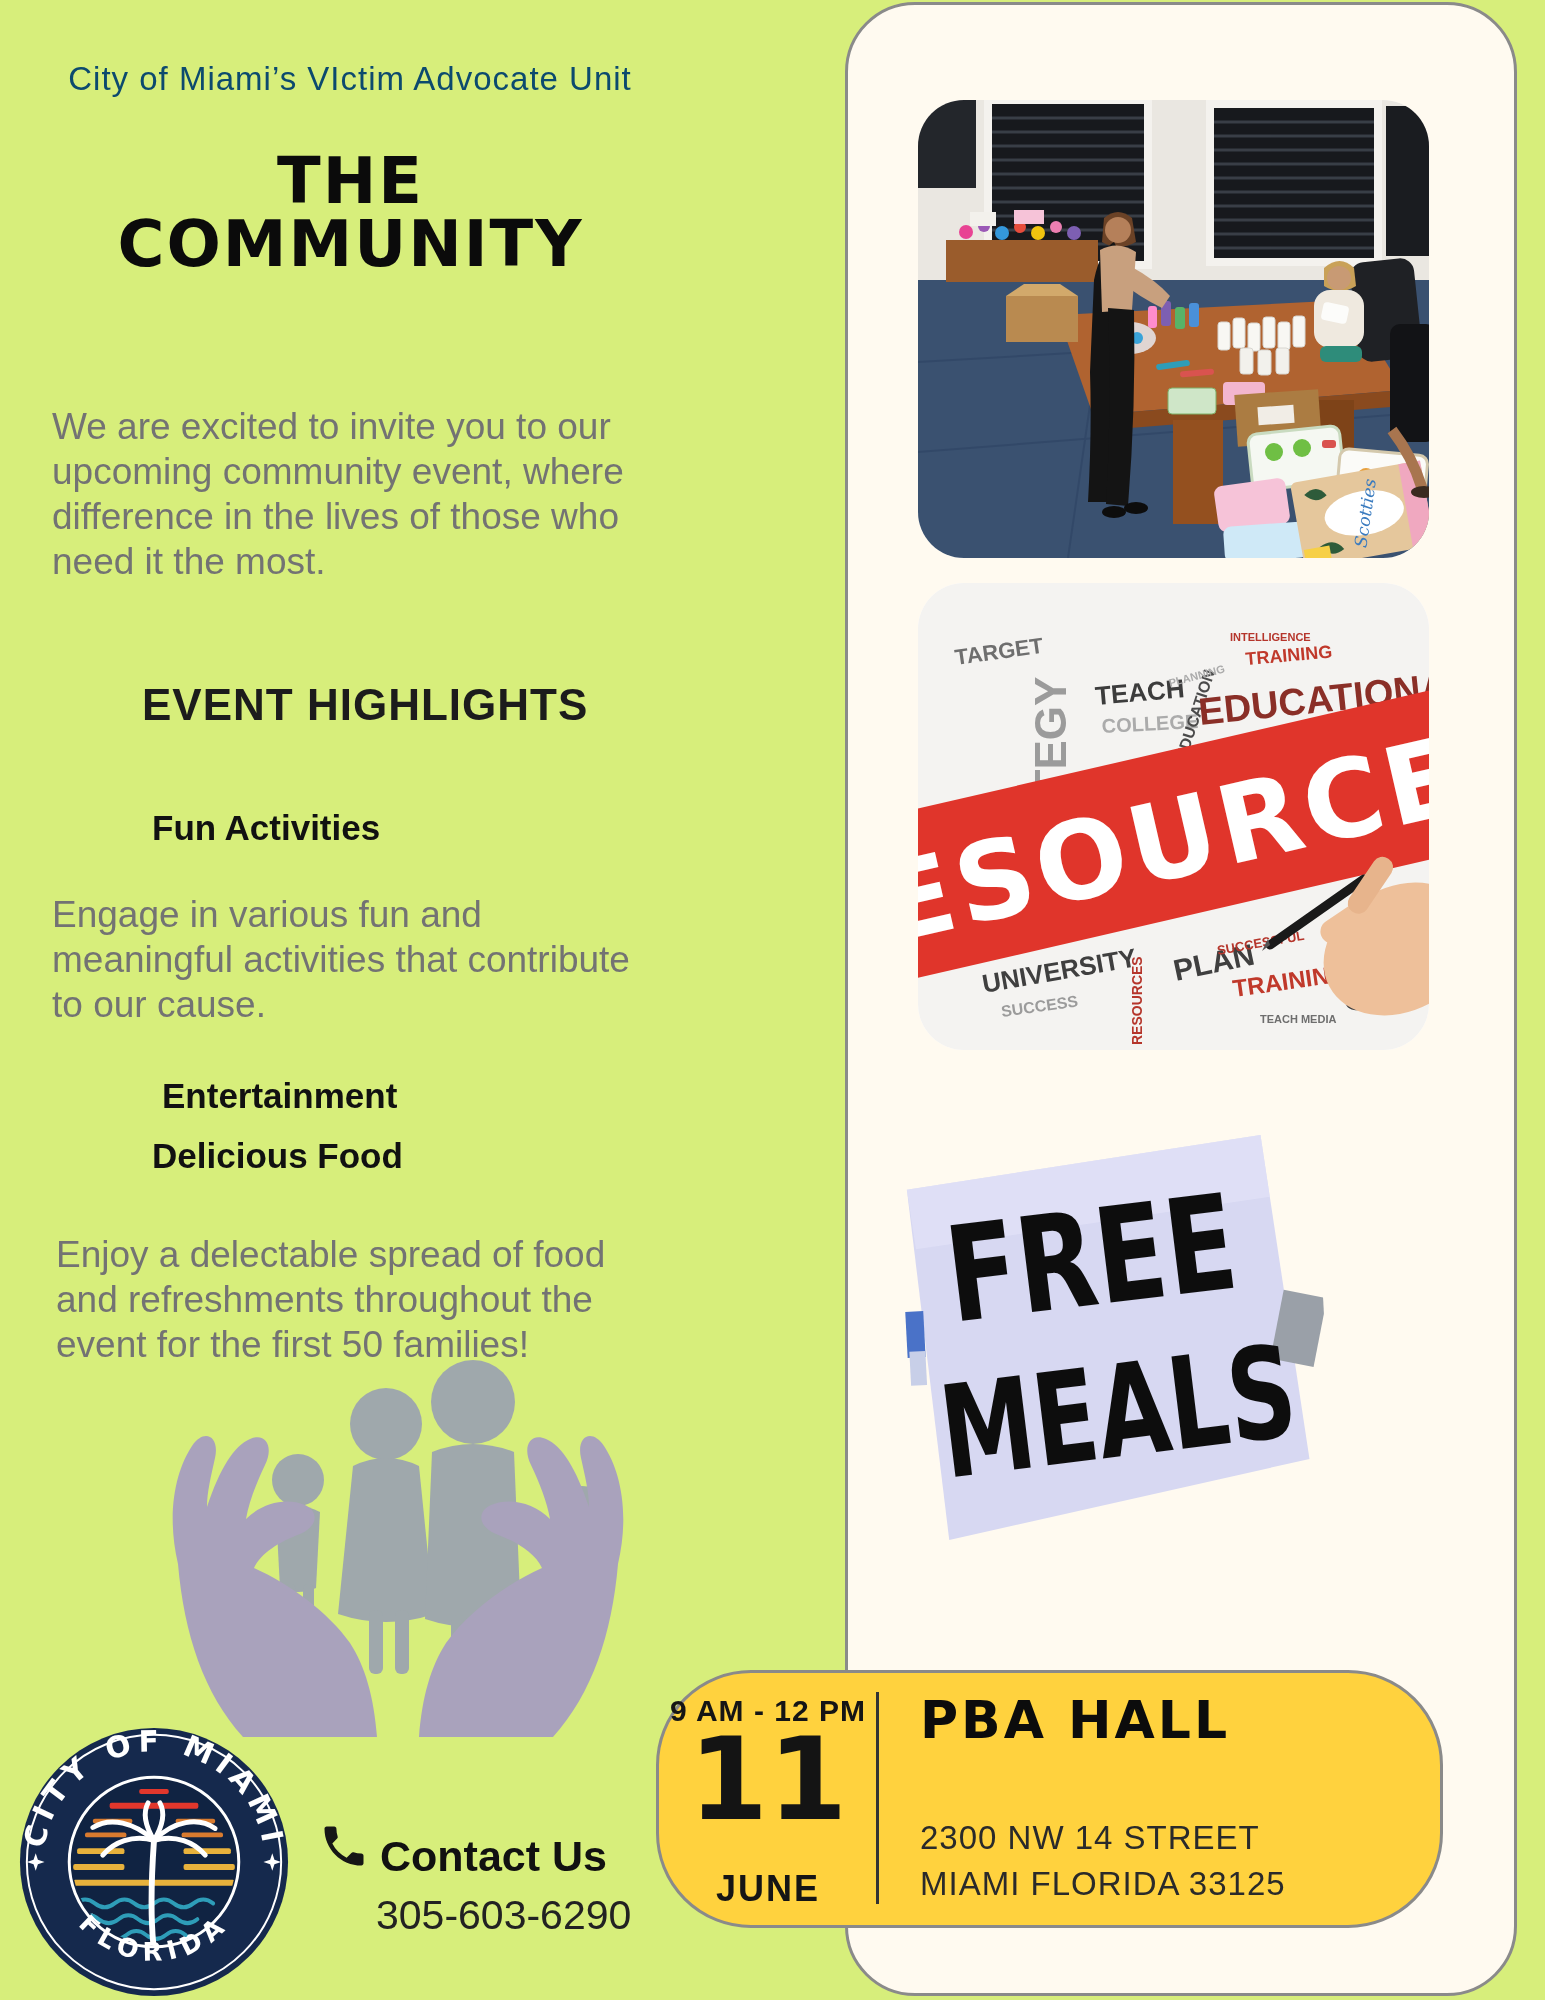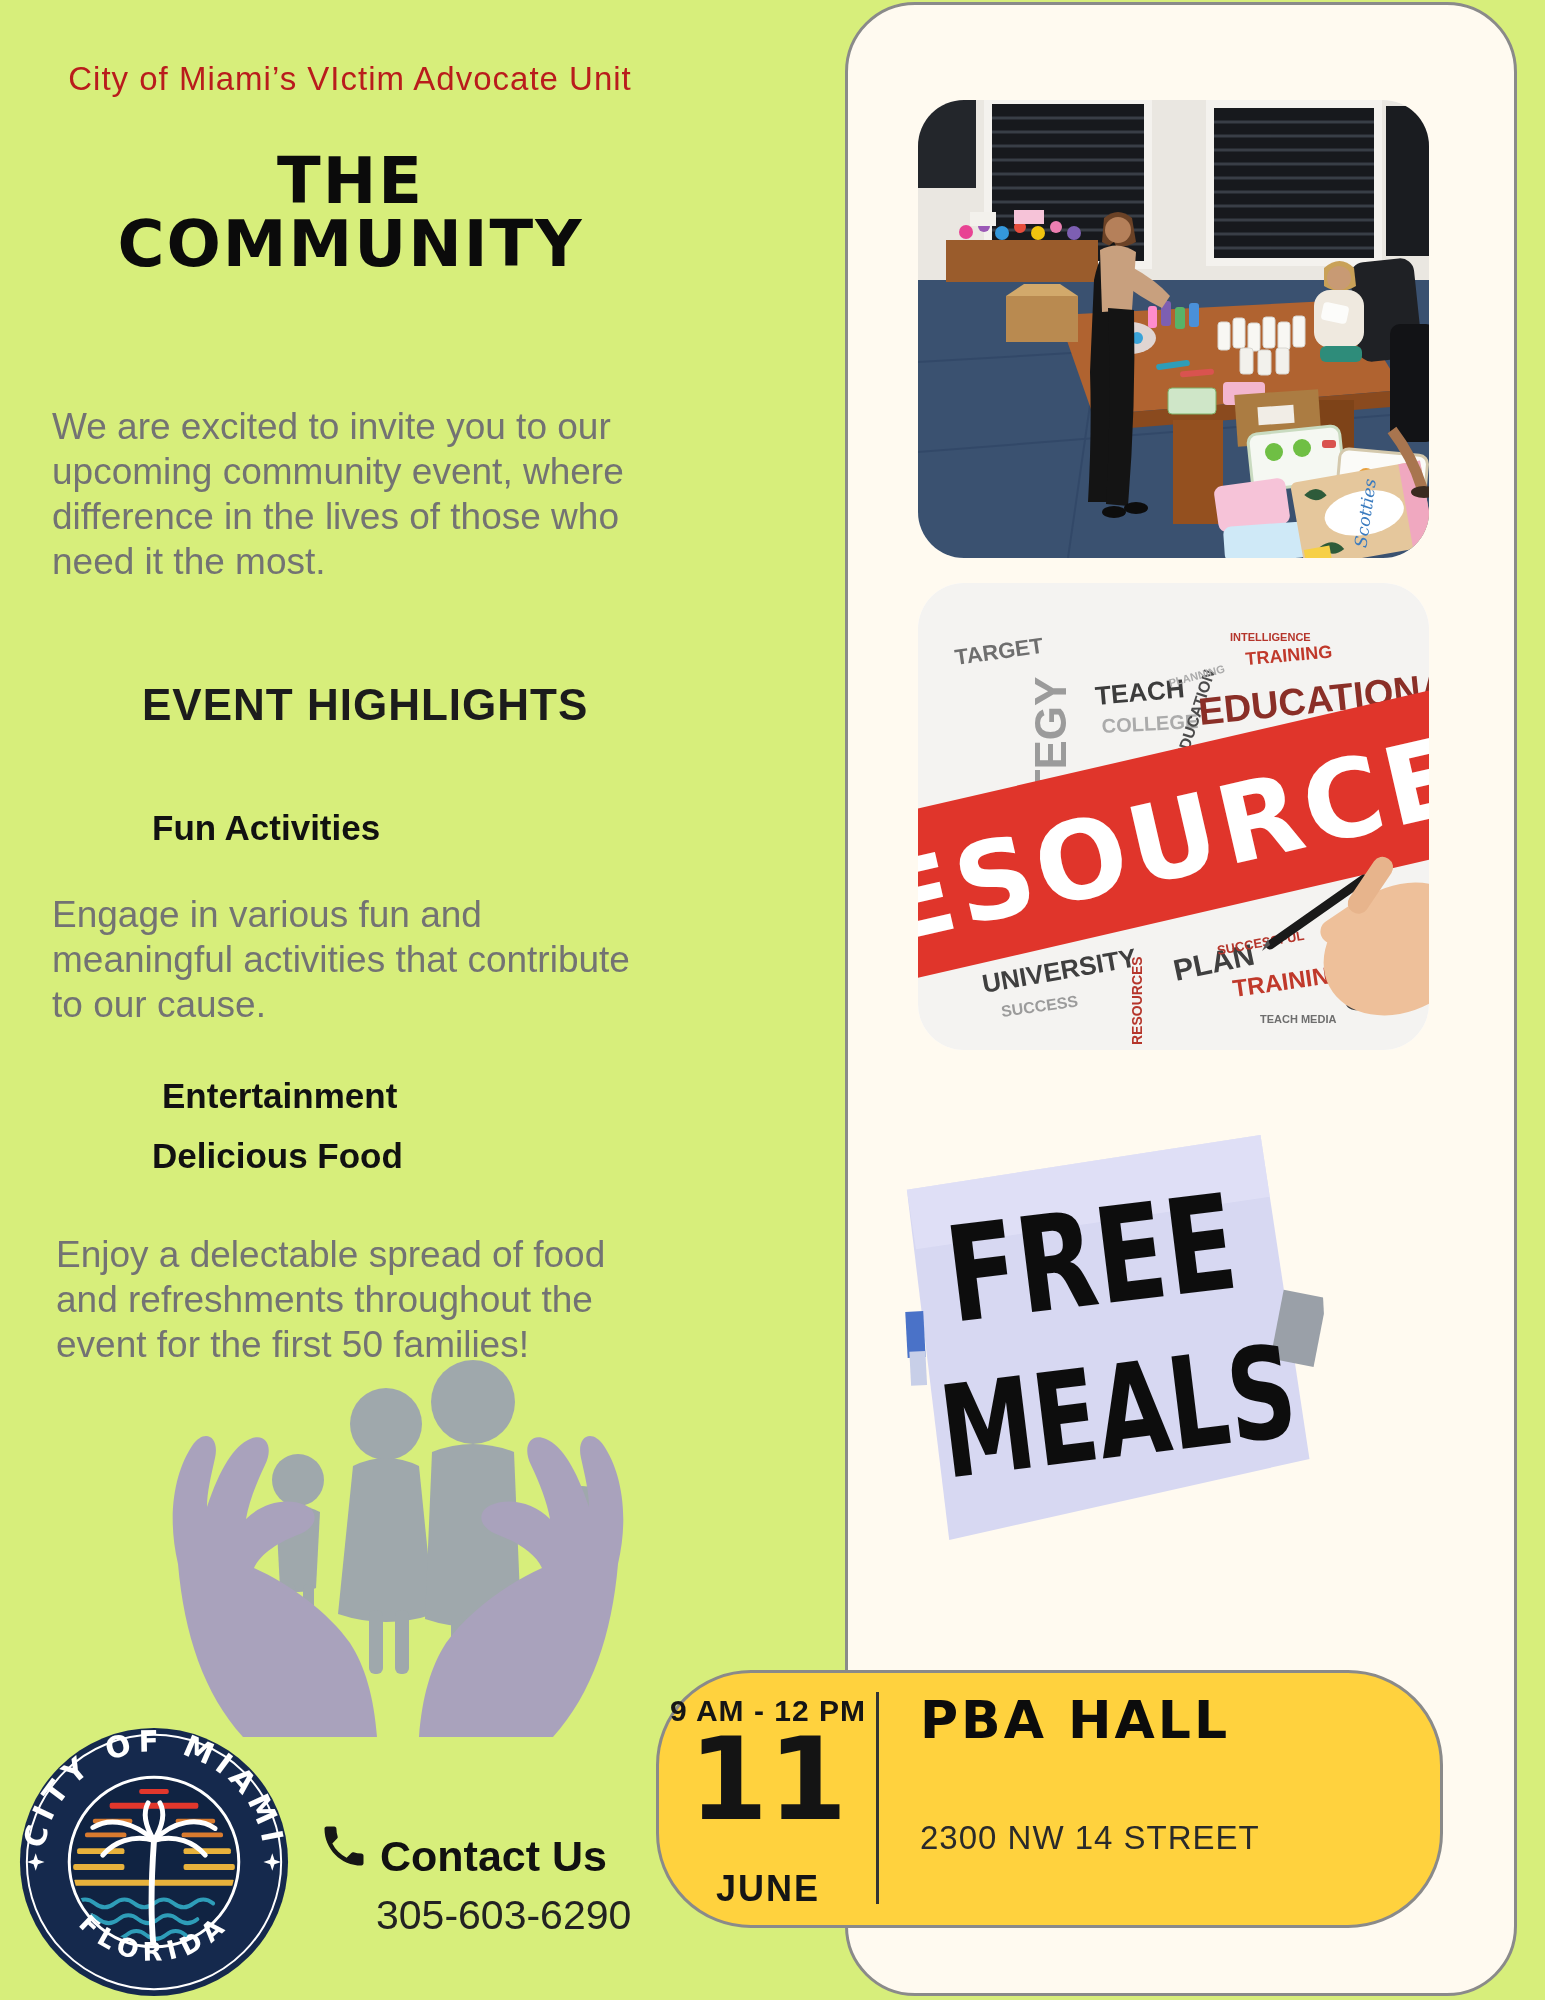--- a/index.html
+++ b/index.html
@@ -18,21 +18,21 @@
     left:845px; top:2px; width:672px; height:1994px;
     background:#fffaf0; border:3px solid #8a8a8a; border-radius:70px;
   }
   .photo { overflow:hidden; background:#fff; }
   #photo-donations { left:918px; top:100px; width:511px; height:458px; border-radius:46px; }
   #photo-resources { left:918px; top:583px; width:511px; height:467px; border-radius:46px; }
   #photo-freemeals { left:905px; top:1135px; width:420px; height:410px; transform:rotate(-3deg); }
 
   
   #kicker { left:30px; top:60px; width:640px; text-align:center;
-    font-size:33px; letter-spacing:1px; color:#b91c1c; }
+    font-size:33px; letter-spacing:1px; color:#0c4a6e; }
   #title { left:28px; top:150px; width:645px; text-align:center;
     font-size:64px; line-height:63px; letter-spacing:2px; color:#0b0b0b; }
   .para { font-size:37px; line-height:45px; color:#737373; }
   #intro { left:52px; top:404px; }
   #highlights-heading { left:142px; top:680px; font-size:44px; font-weight:bold; letter-spacing:1px; }
   .sub-label { font-size:35px; font-weight:bold; color:#111; }
   #fun-label { left:152px; top:808px; }
   #engage-para { left:52px; top:880px;margin-top:12px; }
   #entertainment-label { left:162px; top:1076px;text-align:center; }
   #food-label { left:152px; top:1136px; }
@@ -394,14 +394,15 @@
     </svg>
   </div>
 
   <div id="event-box" class="abs"></div>
   <div id="event-time" class="abs" style="z-index:7">9 AM - 12 PM</div>
   <div id="event-day" class="abs display" style="z-index:7">11</div>
   <div id="event-month" class="abs" style="z-index:7">JUNE</div>
   <div id="event-divider" class="abs"></div>
   <div id="event-venue" class="abs display" style="z-index:7">PBA HALL</div>
   <div id="event-addr1" class="abs addr" style="z-index:7">2300 NW 14 STREET</div>
+  <div id="event-addr2" class="abs addr" style="z-index:7">MIAMI FLORIDA 33125</div>
 
 </div>
 
 </body></html>

